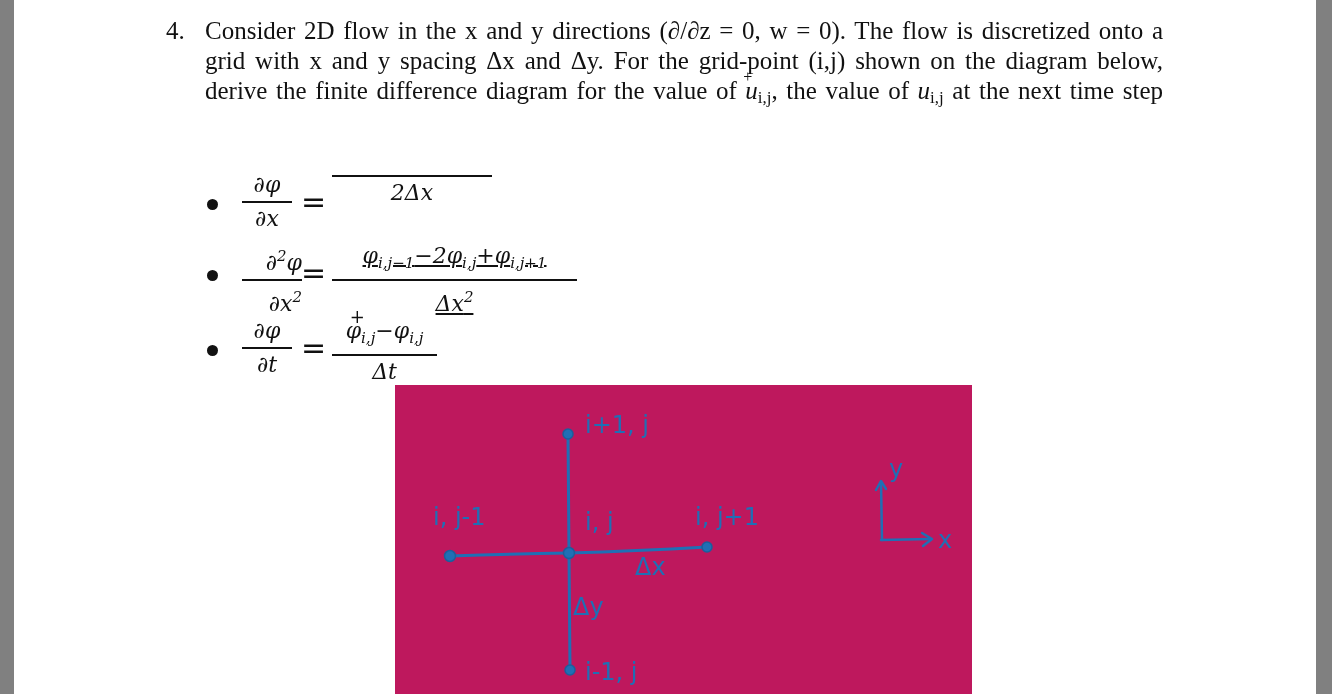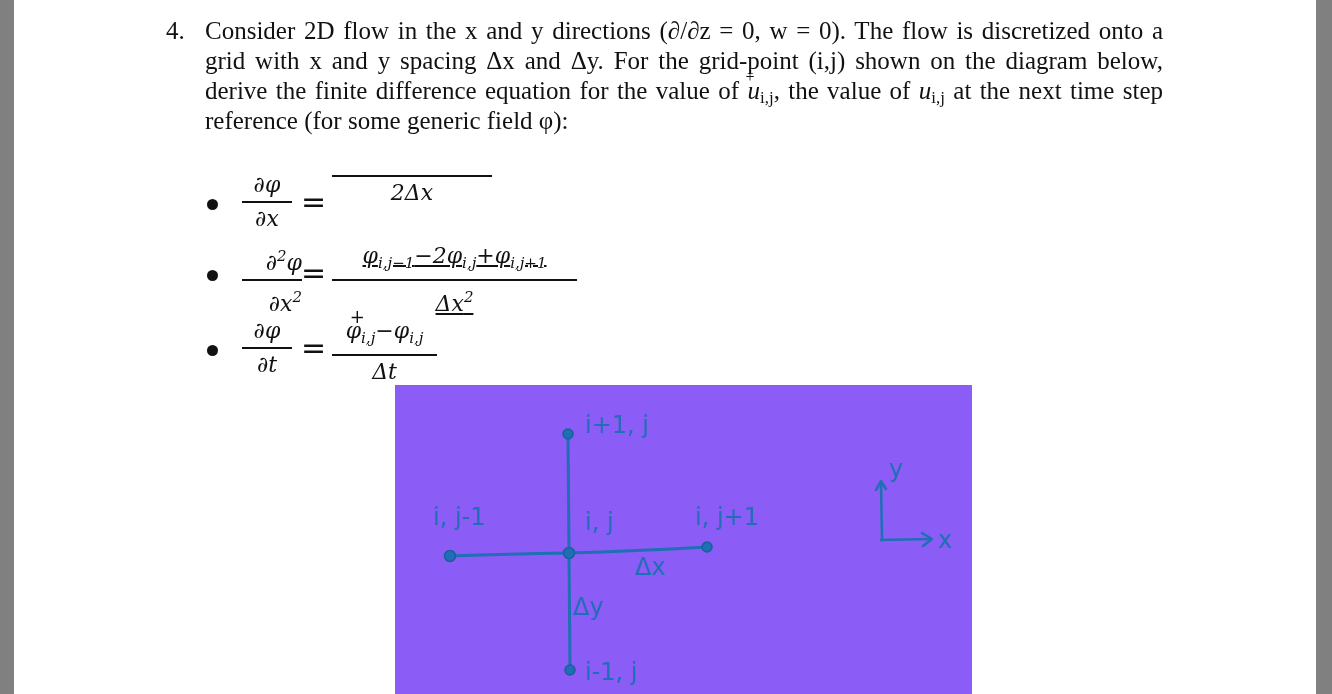--- a/index.html
+++ b/index.html
@@ -46,36 +46,35 @@
   .frac .bar { display:block; height:2px; background:#111; margin:3px 0; }
   .eqsign { position:absolute; font-size:30px; font-style:normal; font-family:"DejaVu Sans", sans-serif; }
   .s { font-size:15px; vertical-align:-5px; }
   .p2 { font-size:15px; vertical-align:9px; }
   .plus-top { position:relative; display:inline-block; }
   .plus-top .pl { position:absolute; left:4px; top:-14px; font-size:18px; font-style:normal; }
 
   
   .diagram {
     position:absolute; left:381px; top:385px; width:577px; height:309px;
-    background:#8b5cf6;
+    background:#be185d;
   }
   .diagram svg { position:absolute; left:0; top:0; }
 </style>
 </head>
 <body>
 
 <div class="page">
 
   <div class="qnum">4.</div>
 
   <div class="para">
     <span class="line">Consider 2D flow in the x and y directions (∂/∂z = 0, w = 0). The flow is discretized onto a</span>
     <span class="line">grid with x and y spacing Δx and Δy. For the grid-point (i,j) shown on the diagram below,</span>
-    <span class="line"><span>derive the finite difference equation for the value of </span><span class="supsub"><span class="it">u</span><span class="p">+</span></span><span class="sub">i,j</span><span>, the value of </span><span class="it">u</span><span class="sub">i,j</span><span> at the next time step</span></span>
-    <span class="line last">reference (for some generic field φ):</span>
+    <span class="line"><span>derive the finite difference diagram for the value of </span><span class="supsub"><span class="it">u</span><span class="p">+</span></span><span class="sub">i,j</span><span>, the value of </span><span class="it">u</span><span class="sub">i,j</span><span> at the next time step</span></span>
   </div>
 
   <div>
     <div class="bullet" style="left:193px; top:199px;"></div>
     <div class="eq frac" style="left:228px; top:172px; width:50px;">
       <span class="num">∂φ</span>
       <span class="bar"></span>
       <span class="den">∂x</span>
     </div>
     <div class="eq eqsign" style="left:287px; top:184px;">=</div>

